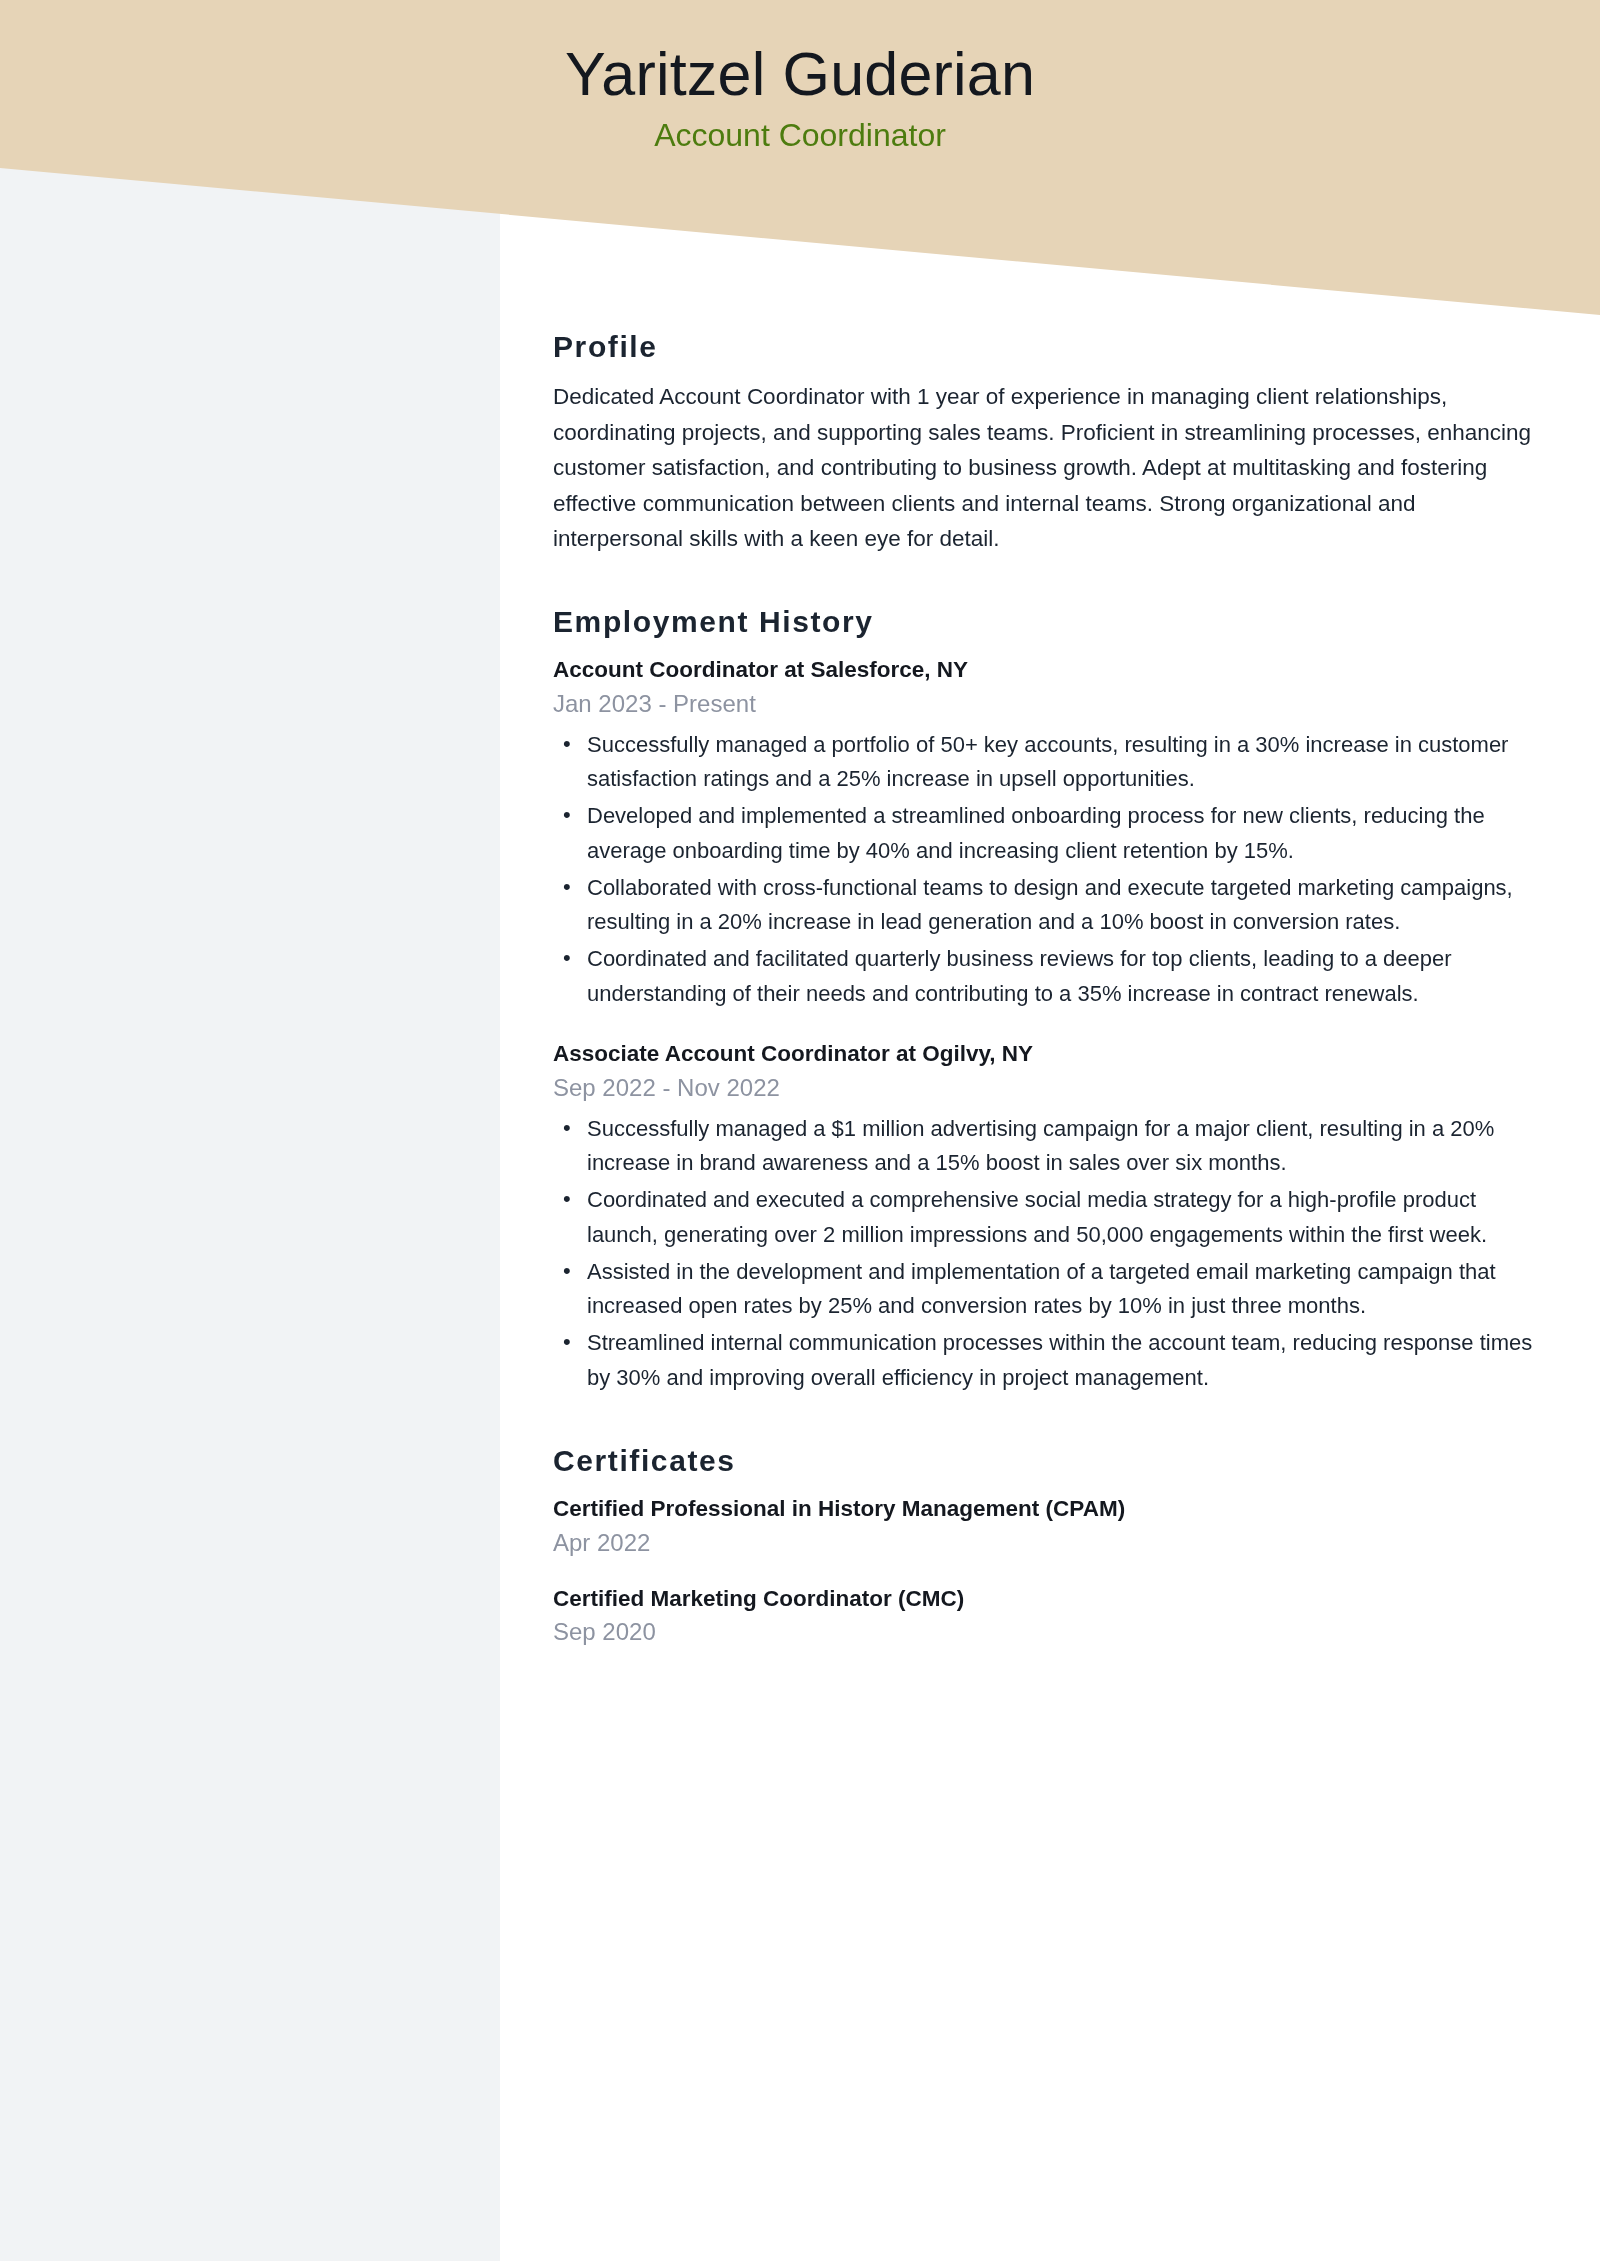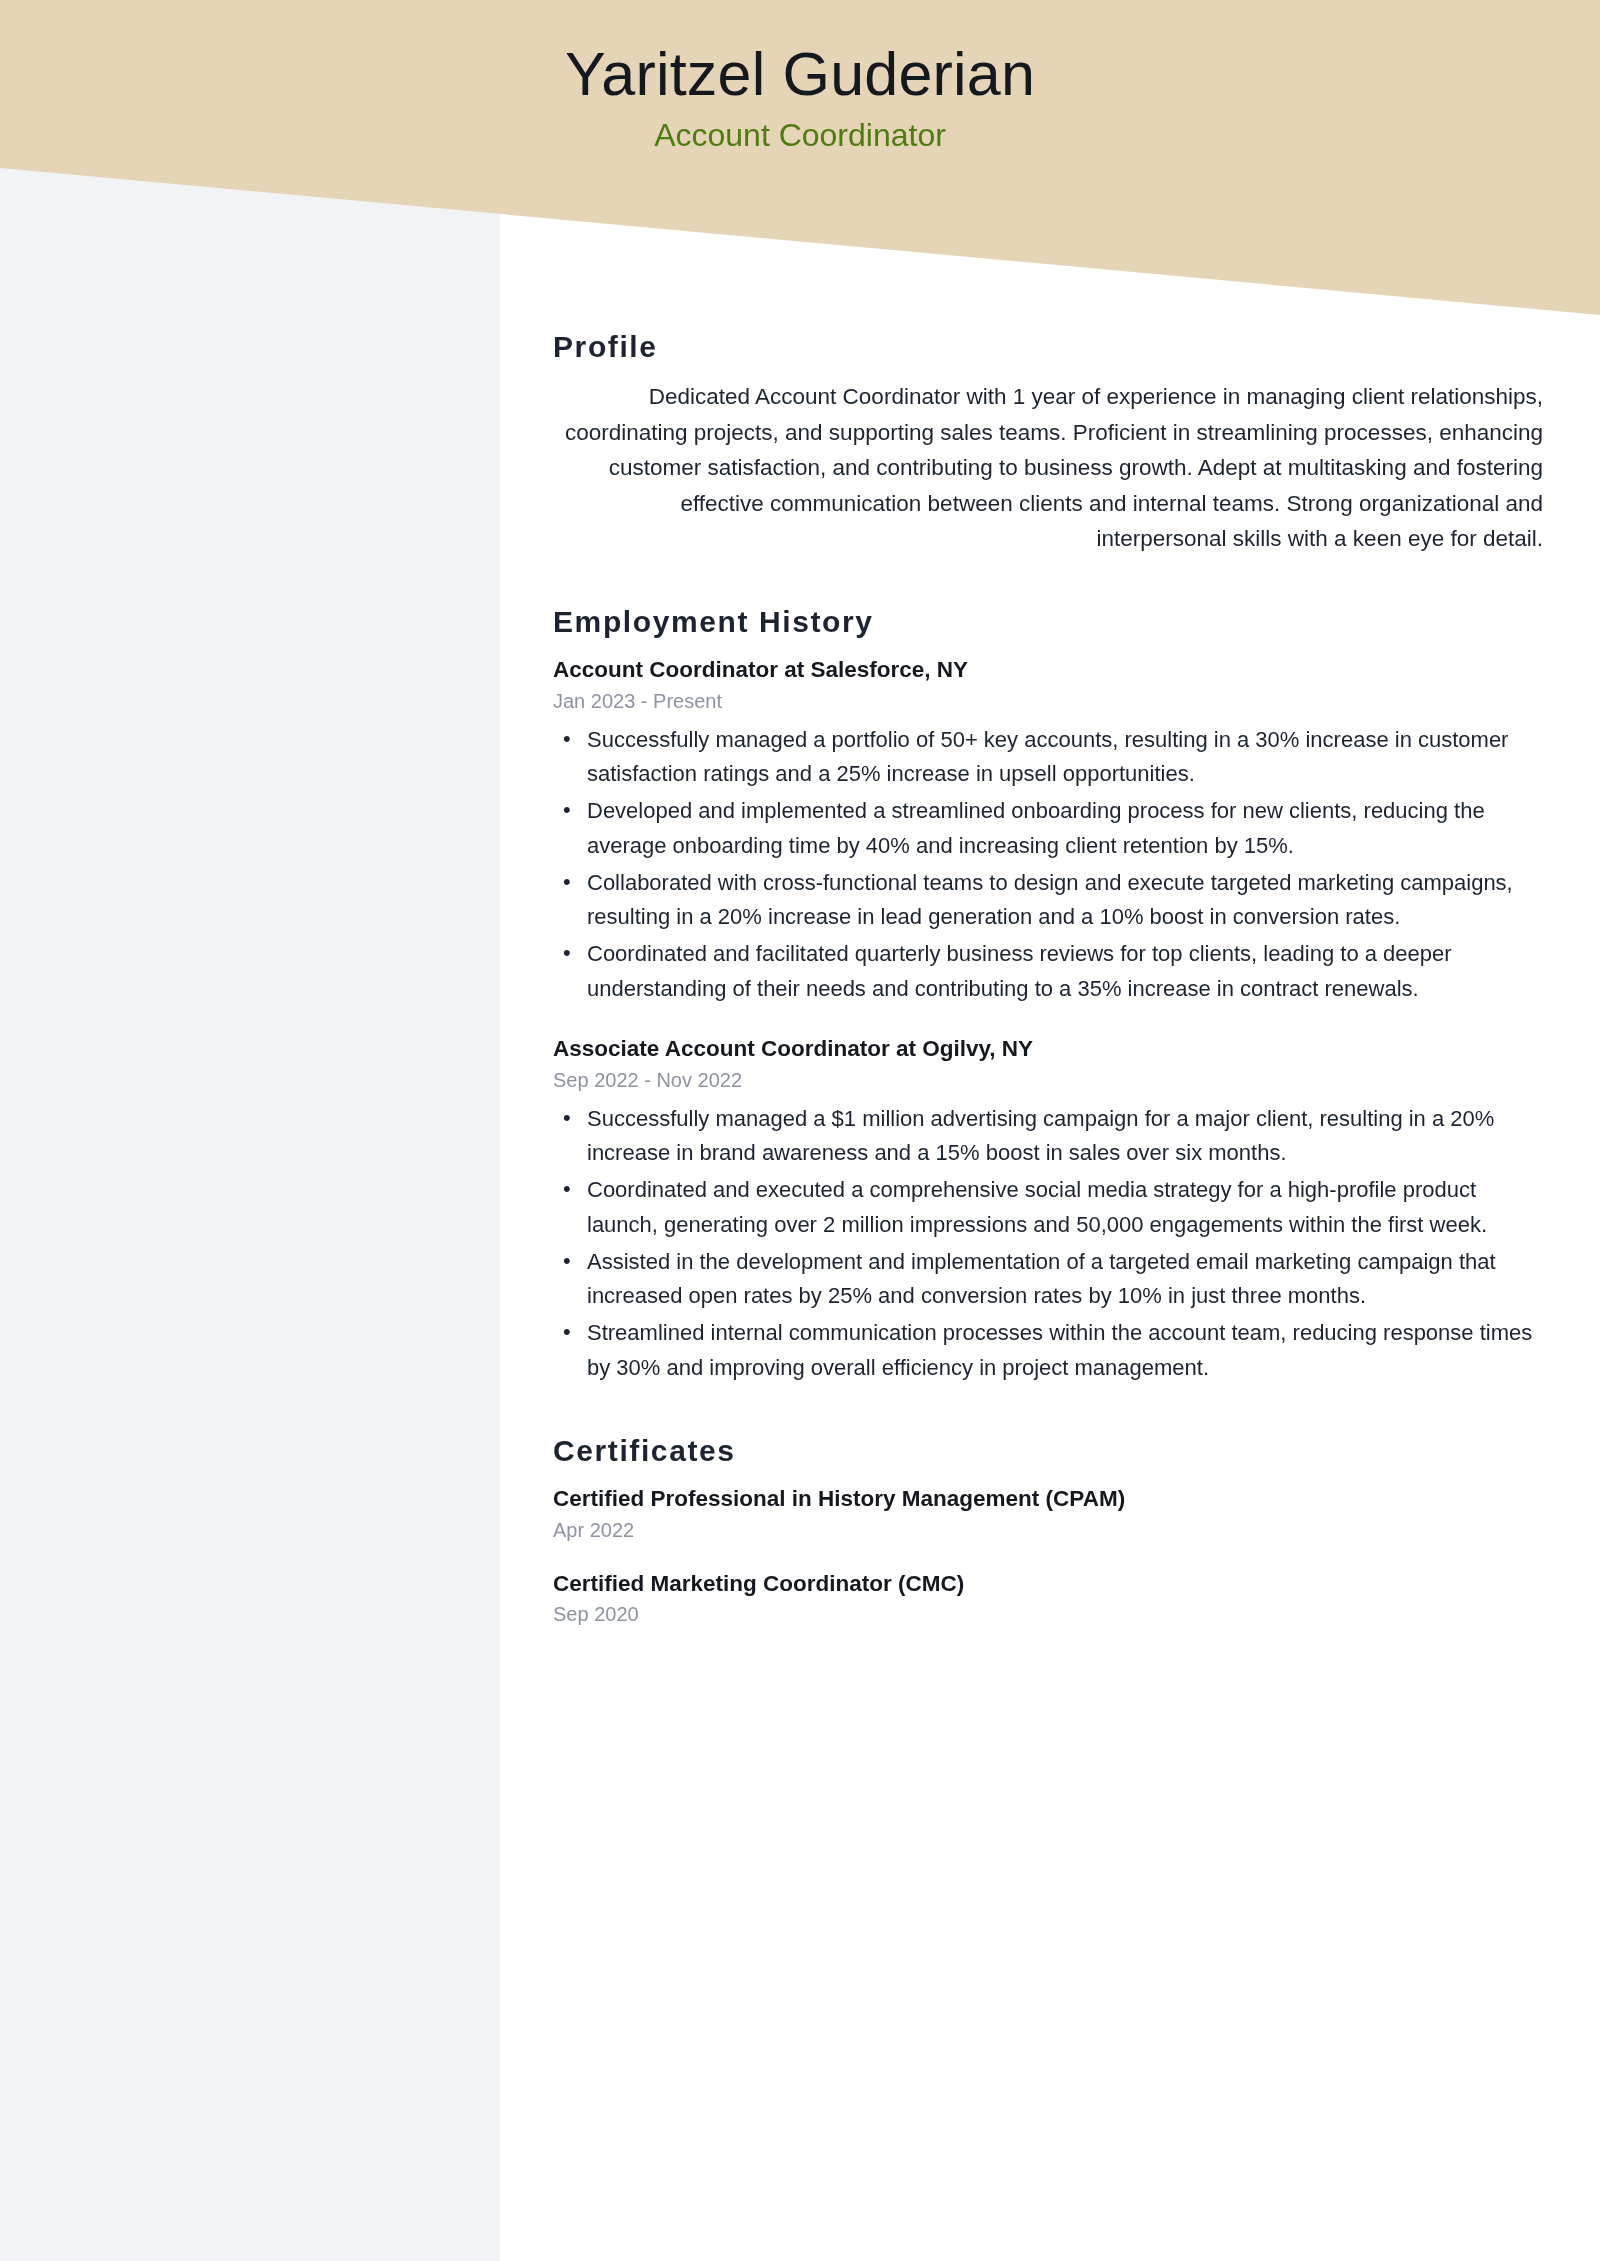--- a/index.html
+++ b/index.html
@@ -96,21 +96,21 @@
     line-height: 1.58;
     color: #1b2430;
   }
   .sub-title {
     font-size: 22.5px;
     font-weight: 700;
     color: #14181f;
     line-height: 1.42;
   }
   .date-text {
-    font-size: 20px;
+    font-size: 24px;
     color: #8d93a1;
     margin-top: 4px;
   }
 
   
   .contact-list { margin-bottom: 44px; }
   .contact-row {
     display: flex;
     align-items: center;
     gap: 16px;
@@ -178,21 +178,21 @@
   .entry-bullets li::before {
     content: "\2022";
     position: absolute;
     left: 10px;
     top: -1px;
     font-size: 22px;
     color: #1b2430;
   }
   .main-block { margin-bottom: 48px; }
   .cert-entry { margin-bottom: 26px; }
-  .profile-text { margin-bottom: 4px; text-align: right; }
+  .profile-text { margin-bottom: 4px; }
 </style>
 </head>
 <body>
 
 <div id="resume">
 
   <div class="sidebar"></div>
 
   <div class="header-band"></div>
   <div class="header-text">

